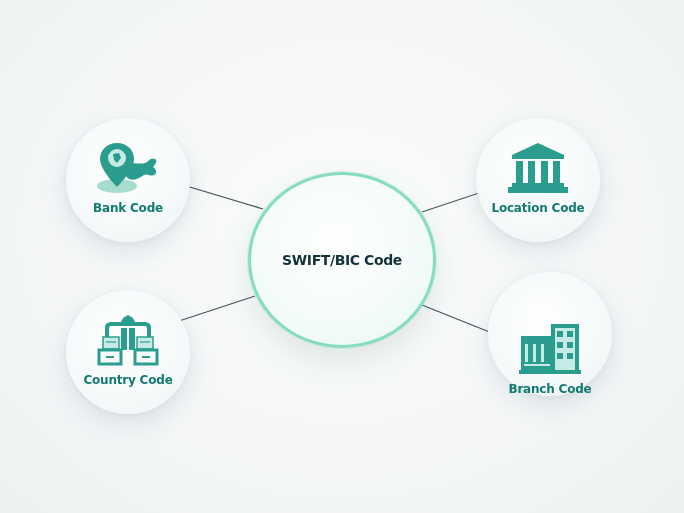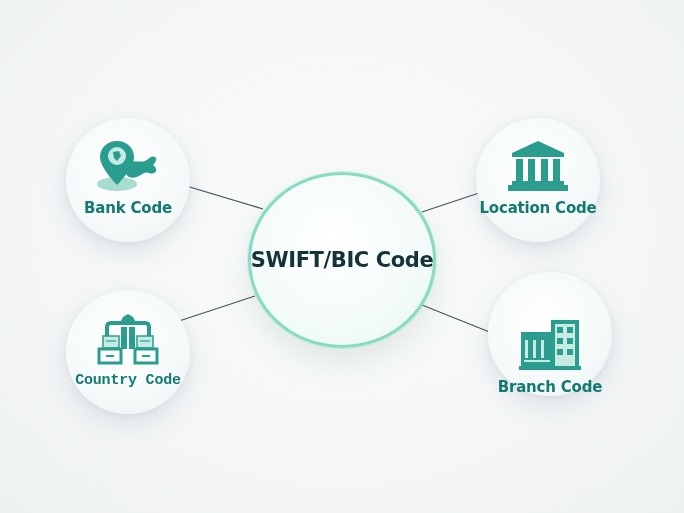--- a/index.html
+++ b/index.html
@@ -40,35 +40,35 @@
       width: 124px;
       height: 124px;
     }
     .sat .icon {
       width: 70px;
       height: 54px;
       margin-top: -4px;
     }
     .sat .label {
       margin-top: 6px;
-      font-size: 15px;
+      font-size: 12px;
       font-weight: bold;
       color: #137a72;
       letter-spacing: -0.2px;
       white-space: nowrap;
     }
     .center {
       width: 188px;
       height: 176px;
       border: 3px solid #86dcc0;
       background: radial-gradient(circle at 45% 40%, #ffffff 0%, #f3fbfa 60%, #e6f6f3 100%);
       box-shadow: 0 12px 30px rgba(120,150,150,0.20), 0 0 0 1px rgba(134,220,192,0.25);
     }
     .center .label {
-      font-size: 21px;
+      font-size: 14px;
       font-weight: bold;
       color: #14323a;
       letter-spacing: -0.4px;
       white-space: nowrap;
     }
   </style>
 </head>
 <body>
 
 <div id="stage">
@@ -102,21 +102,21 @@
       <rect x="13" y="20" width="7" height="22" fill="#2a9d8f"></rect>
       <rect x="25" y="20" width="7" height="22" fill="#2a9d8f"></rect>
       <rect x="38" y="20" width="7" height="22" fill="#2a9d8f"></rect>
       <rect x="50" y="20" width="7" height="22" fill="#2a9d8f"></rect>
       <rect x="9" y="42" width="52" height="4" fill="#2a9d8f"></rect>
       <rect x="5" y="46" width="60" height="6" fill="#2a9d8f"></rect>
     </svg>
     <span class="label">Location Code</span>
   </div>
 
-  <div class="node sat" style="left:66px; top:290px;font-family:Liberation Mono, monospace;">
+  <div class="node sat" style="left:66px; top:290px;">
     <svg class="icon" viewBox="0 0 70 54">
       <polygon points="30,5 35,2 40,5 42,9 28,9" fill="#2a9d8f"></polygon>
       <rect x="27" y="9" width="16" height="3" fill="#2a9d8f"></rect>
       <path d="M14 24 L14 15 Q14 11 18 11 L52 11 Q56 11 56 15 L56 24" fill="none" stroke="#2a9d8f" stroke-width="4"></path>
       <rect x="28" y="15" width="6" height="22" fill="#2a9d8f"></rect>
       <rect x="36" y="15" width="6" height="22" fill="#2a9d8f"></rect>
       <rect x="10" y="24" width="16" height="12" fill="#c6ebe4" stroke="#2a9d8f" stroke-width="1.5"></rect>
       <rect x="44" y="24" width="16" height="12" fill="#c6ebe4" stroke="#2a9d8f" stroke-width="1.5"></rect>
       <line x1="13" y1="29" x2="23" y2="29" stroke="#2a9d8f" stroke-width="1.2"></line>
       <line x1="47" y1="29" x2="57" y2="29" stroke="#2a9d8f" stroke-width="1.2"></line>

